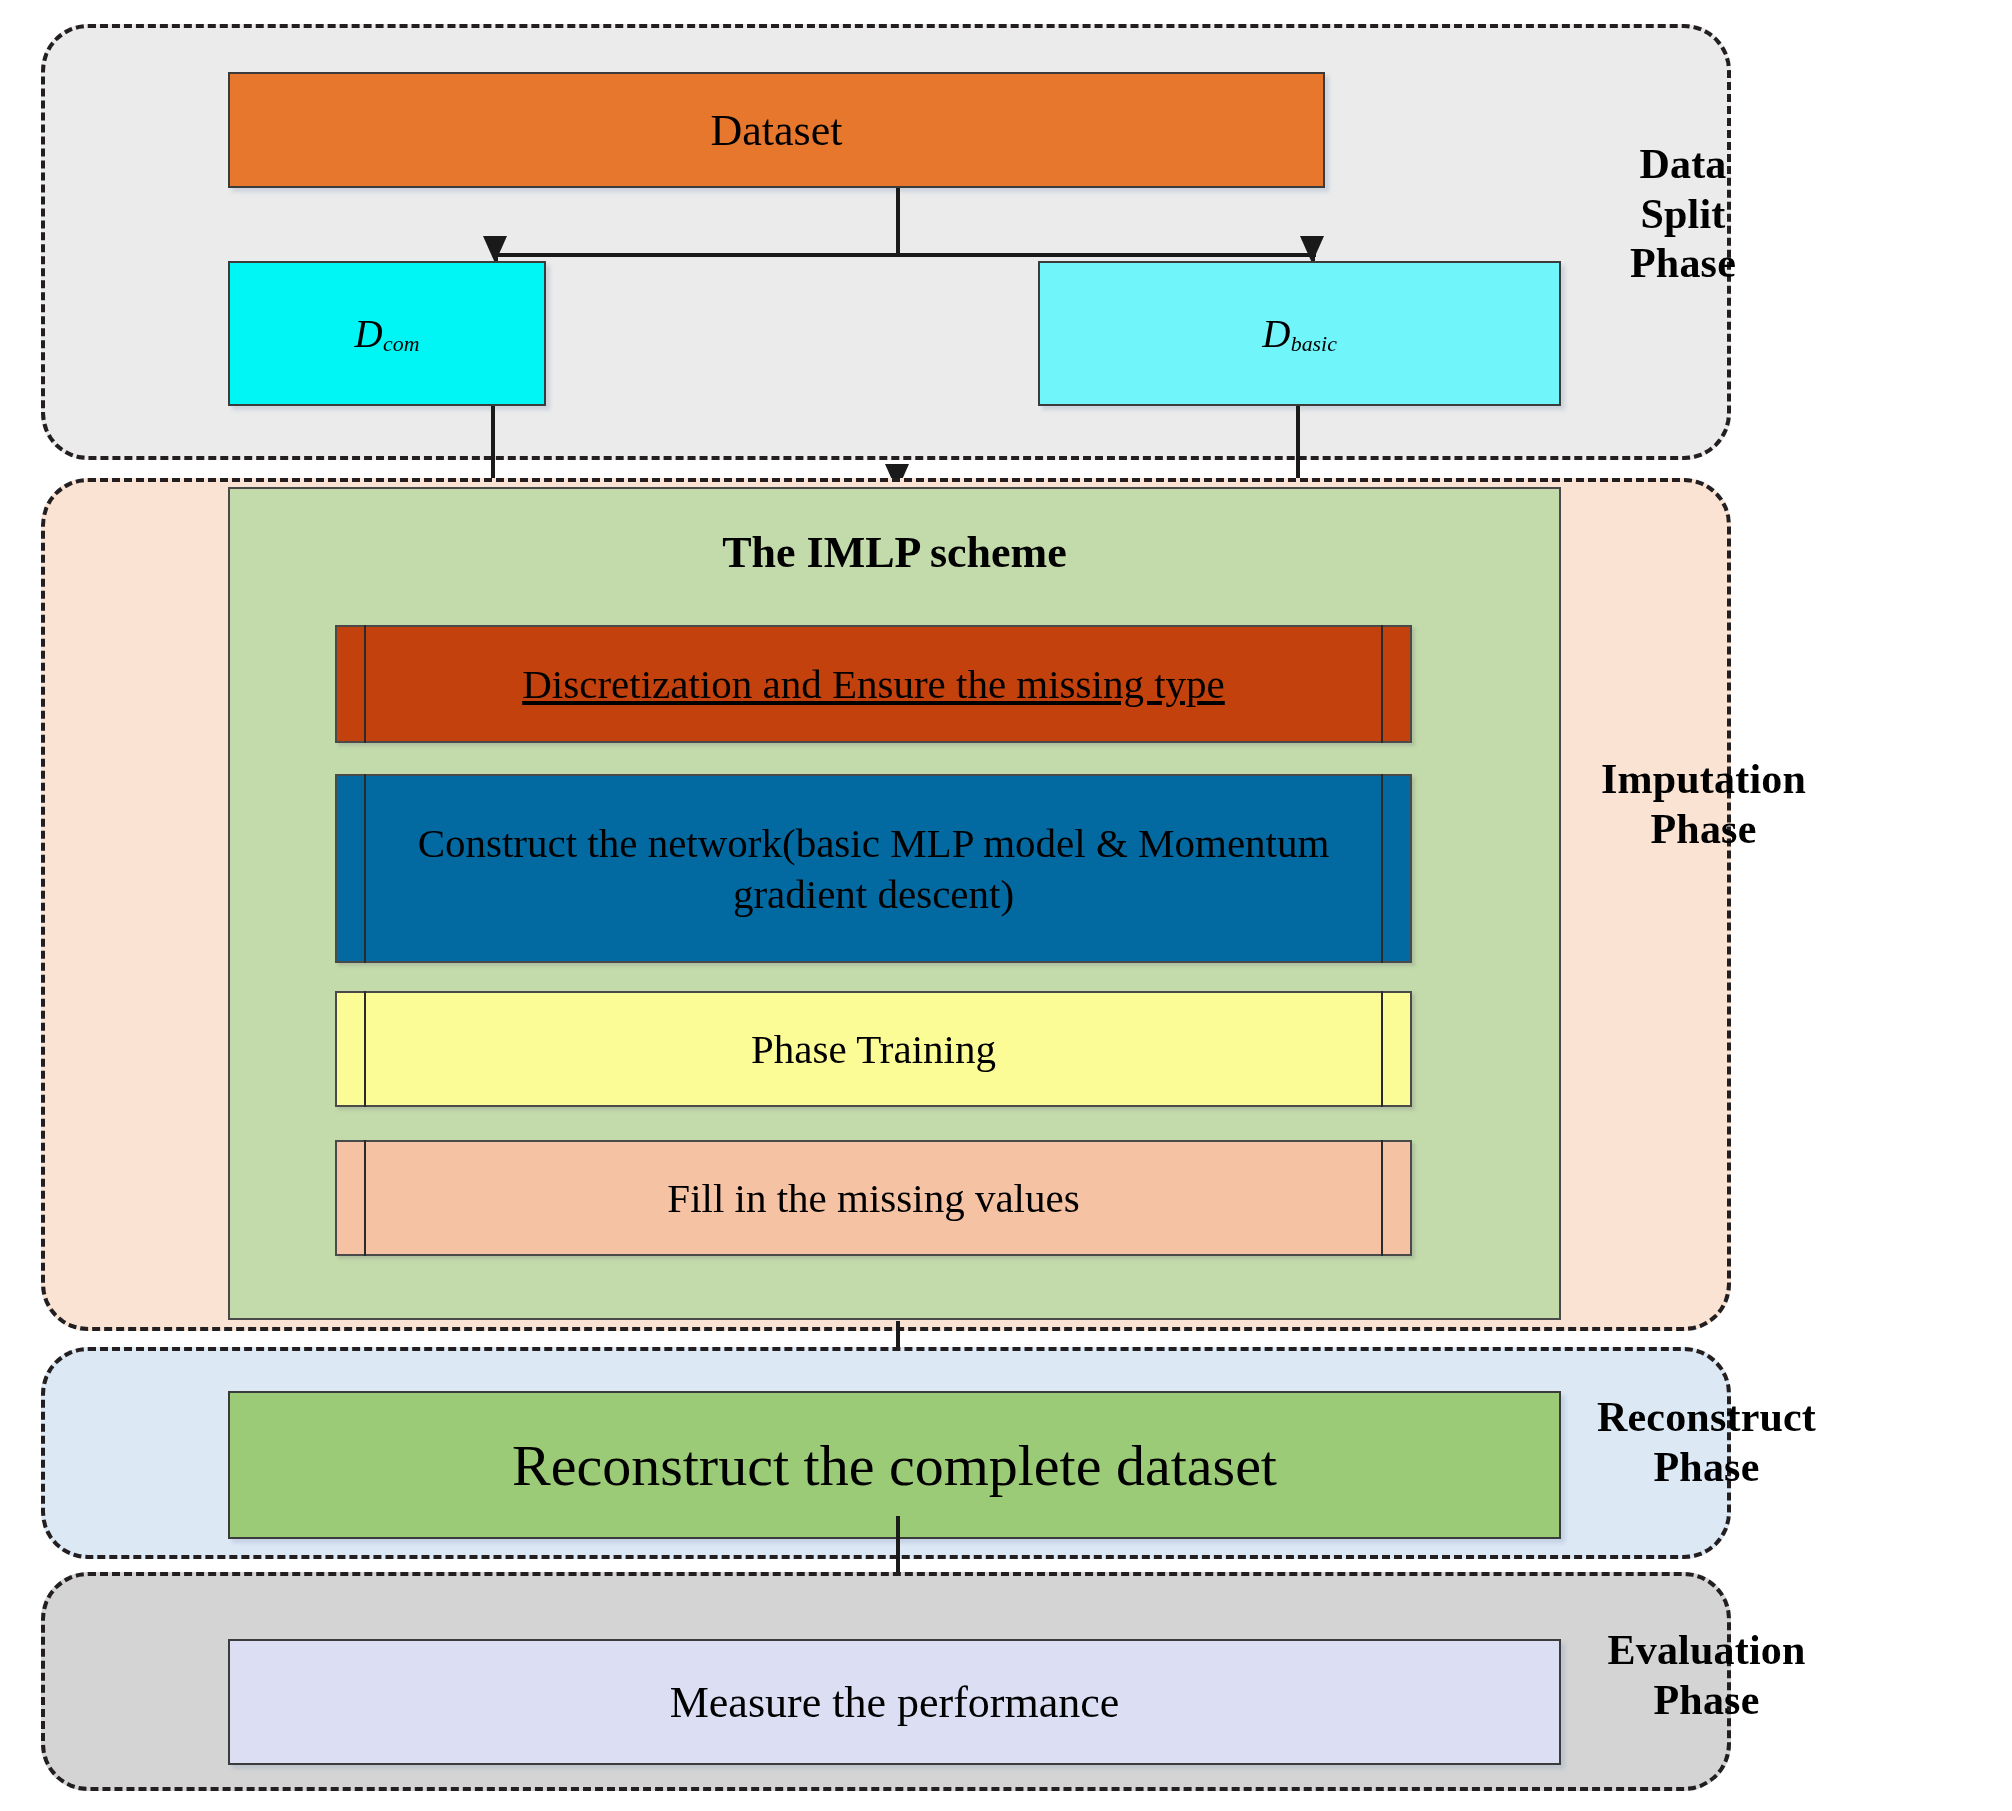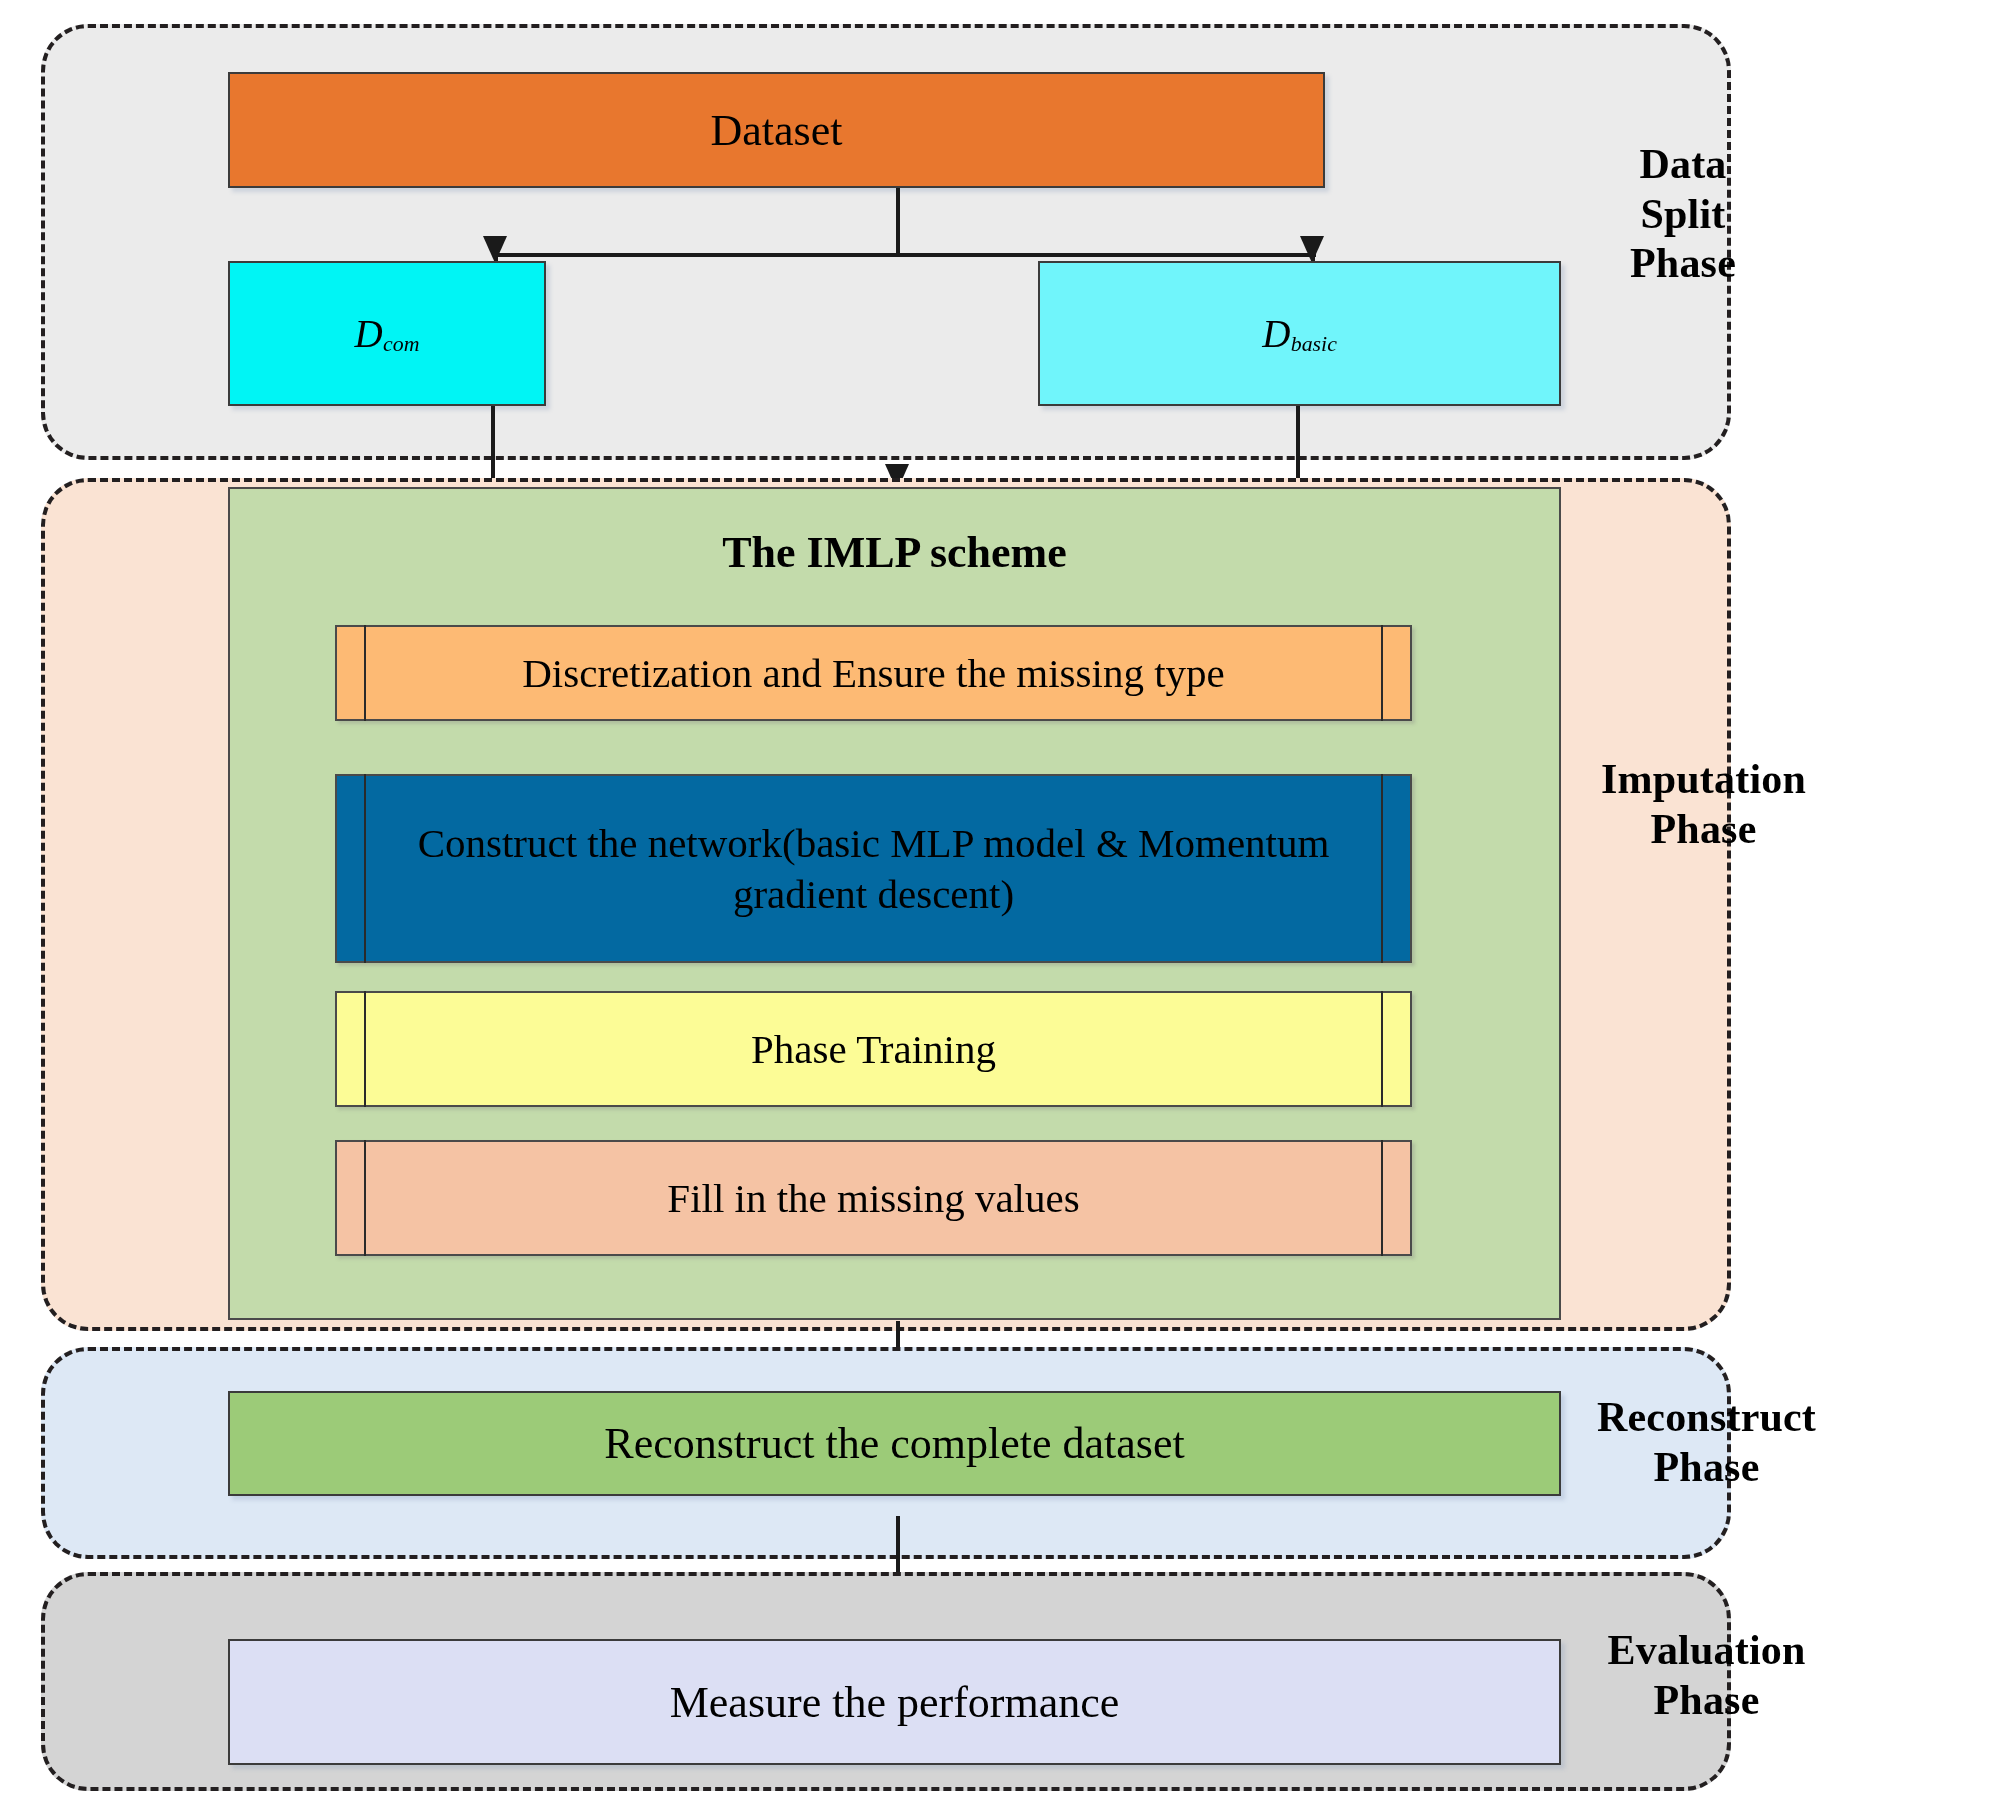--- a/index.html
+++ b/index.html
@@ -80,23 +80,23 @@
     left: 228px; top: 261px; width: 318px; height: 145px;
     background: #00f5f5;
     font-size: 44px;
   }
   #node-dmiss {
     left: 1038px; top: 261px; width: 523px; height: 145px;
     background: #70f5fb;
     font-size: 44px;
   }
   #node-reconstruct {
-    left: 228px; top: 1391px; width: 1333px; height: 105px;
+    left: 228px; top: 1391px; width: 1333px; height: 148px;
     background: #9ccb78;
-    font-size: 44px;
+    font-size: 58px;
     text-align: right;
   }
   #node-measure {
     left: 228px; top: 1639px; width: 1333px; height: 126px;
     background: #dcdff4;
     font-size: 44px;
   }
 
   
   .mathvar {
@@ -148,22 +148,23 @@
     content: "";
     position: absolute;
     top: -2.4px; bottom: -2.4px;
     width: 0;
     border-left: 2.4px solid #2a2a2a;
   }
   .step::before { left: 27px; }
   .step::after  { right: 27px; }
 
   #step-discretization {
-    top: 136px; height: 96px;
-    background: #fdba74;
+    top: 136px; height: 118px;
+    background: #c2410c;
+    text-decoration: underline;
   }
   #step-construct {
     top: 285px; height: 189px;
     background: #0369a1;
   }
   #step-training {
     top: 502px; height: 116px;
     background: #fcfc96;
   }
   #step-fill {

